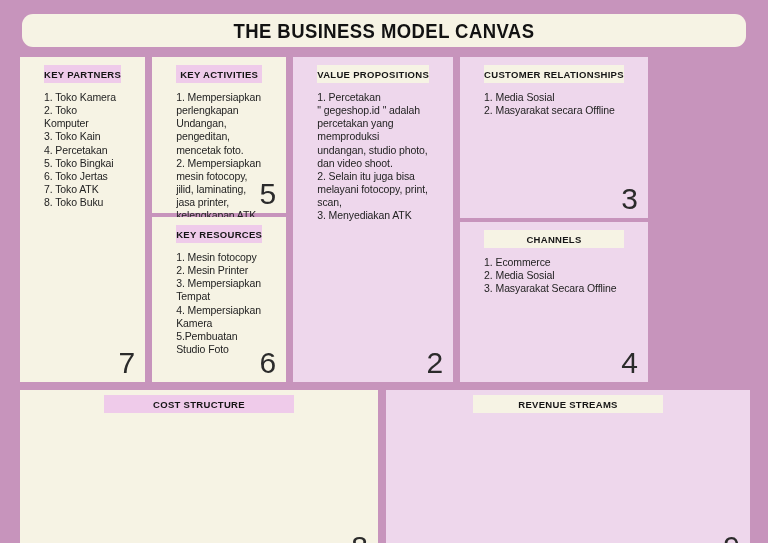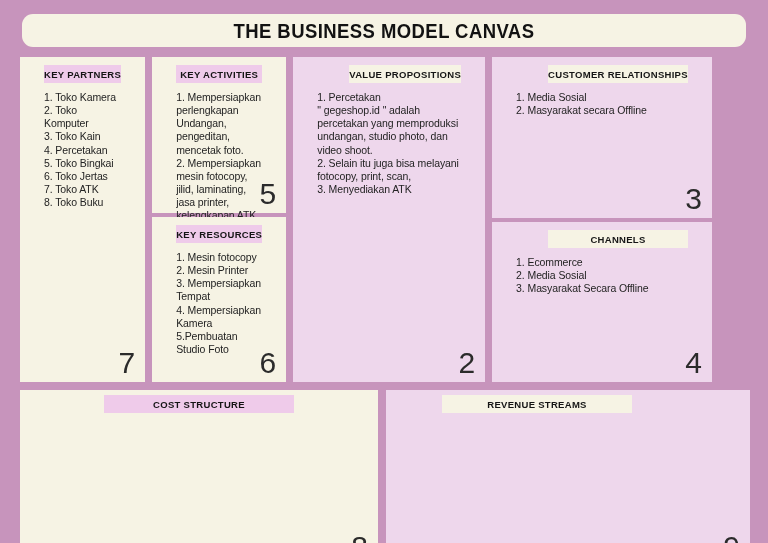--- a/index.html
+++ b/index.html
@@ -34,21 +34,21 @@
   }
   .box { position: relative; padding: 8px 24px; box-sizing: border-box; }
   .box.cream { background: var(--cream, #f6f3e4); }
   .box.pink  { background: var(--pink, #eed7ec); }
   .box-header {
     height: 18px; display: flex; align-items: center; justify-content: center;
     font-weight: bold; font-size: 9.5px; letter-spacing: 0.3px;
     white-space: nowrap; color: #151515; margin-bottom: 8px;
   }
   .box.cream > .box-header { background: var(--header-pink, #efcbea); }
-  .box.pink  > .box-header { background: var(--cream, #f6f3e4); margin-left: 32px; }
+  .box.pink  > .box-header { background: var(--cream, #f6f3e4); }
   .box-header.narrow { width: 190px; margin-left: auto; margin-right: auto; }
   .bottom-row .box { padding-top: 5px; }
   .box-list {
     font-size: 10.5px; line-height: 1.25; white-space: pre-line;
     color: #232323; letter-spacing: -0.1px;
   }
   .bottom-row .box-list { padding-left: 6px; line-height: 1.22; }
   .box-number {
     position: absolute; right: 10px; bottom: 2px;
     font-size: 30px; font-weight: 400; color: #2b2b2b;

